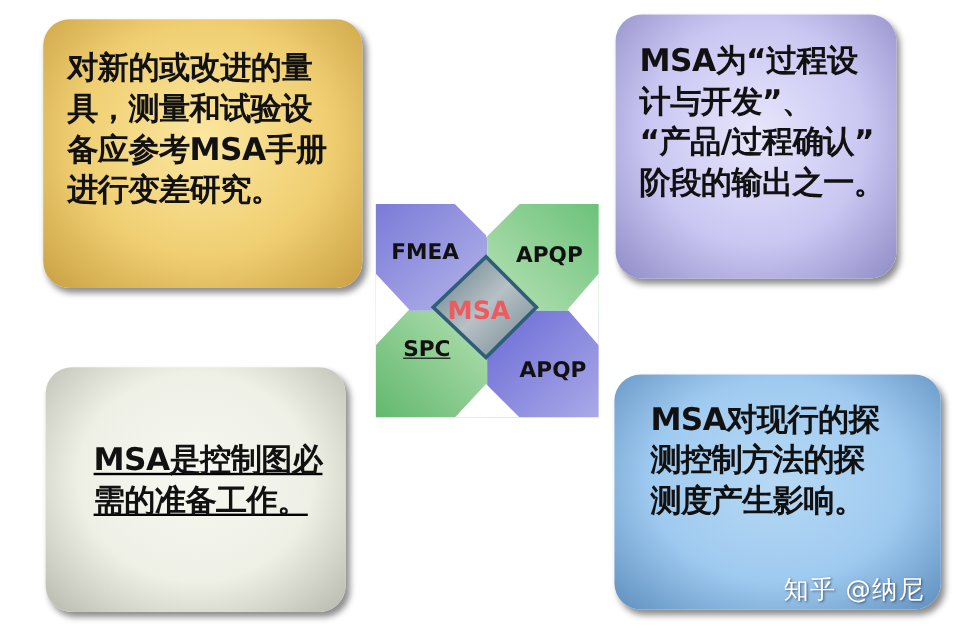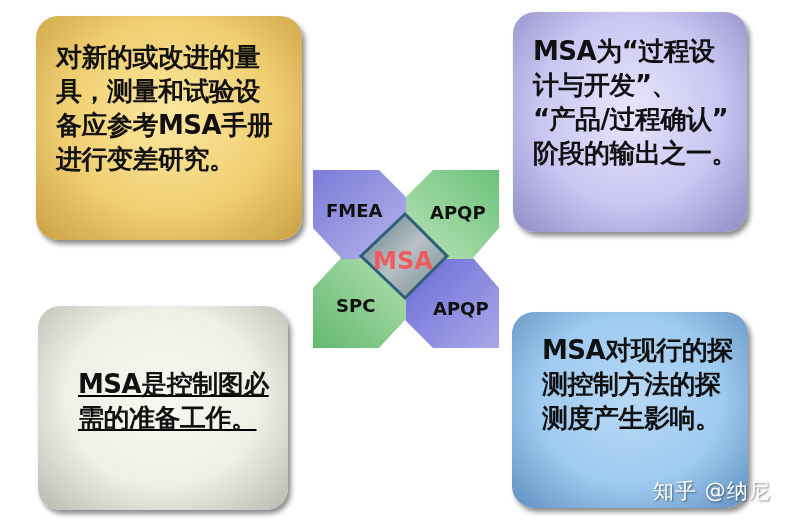--- a/index.html
+++ b/index.html
@@ -18,32 +18,32 @@
   }
   #box-tl { left: 36px; top: 16px; width: 266px; height: 224px;
     background: radial-gradient(ellipse at 50% 45%, #fbe7a0 0%, #f0cf72 55%, #c9a043 100%); }
   #box-tl .txt { margin-left: 20px; margin-top: -40px; }
   #box-tr { left: 513px; top: 12px; width: 234px; height: 220px;
     background: radial-gradient(ellipse at 50% 45%, #e7e6fb 0%, #c9c6f2 55%, #8f8bc6 100%); }
   #box-tr .txt { margin-left: 20px; margin-top: -40px; }
   #box-bl { left: 38px; top: 306px; width: 250px; height: 204px;
     background: radial-gradient(ellipse at 50% 45%, #f7f8f1 0%, #eef0e6 55%, #b8b9ae 100%); text-decoration: underline; }
   #box-bl .txt { margin-left: 40px; margin-top: -15px; }
-  #box-br { left: 512px; top: 312px; width: 236px; height: 196px;
+  #box-br { left: 512px; top: 312px; width: 272px; height: 196px;
     background: radial-gradient(ellipse at 50% 45%, #b7d9f4 0%, #9fcaf0 55%, #5f8fbf 100%); }
   #box-br .txt { margin-left: 30px; margin-top: -52px; }
 
   #center { position: absolute; left: 313px; top: 170px; width: 186px; height: 178px; }
   #center svg { position: absolute; left: 0; top: 0; }
   .lbl { position: absolute; font-weight: bold; color: #111; font-size: 18px; }
   #lbl-ppap { left: 13px; top: 30px; }
   #lbl-apqp { left: 117px; top: 32px; }
-  #lbl-spc { left: 23px; top: 125px; }
+  #lbl-spc { left: 23px; top: 111px; text-decoration: underline; }
   #lbl-fmea { left: 120px; top: 128px; }
-  #lbl-msa { position: absolute; left: 60px; top: 77px; font-size: 24px; font-weight: bold; color: #ef5a5f; }
+  #lbl-msa { position: absolute; left: 60px; top: 77px; font-size: 21px; font-weight: bold; color: #ef5a5f; }
 
   #watermark { position: absolute; left: 653px; top: 477px; font-size: 21px; color: #ffffff;
     text-shadow: 1px 1px 2px rgba(0,0,0,0.5); letter-spacing: 1px; text-align: center; }
 </style>
 </head>
 <body>
 
 <div class="box" id="box-tl">
   <div class="txt">对新的或改进的量
 具，测量和试验设

